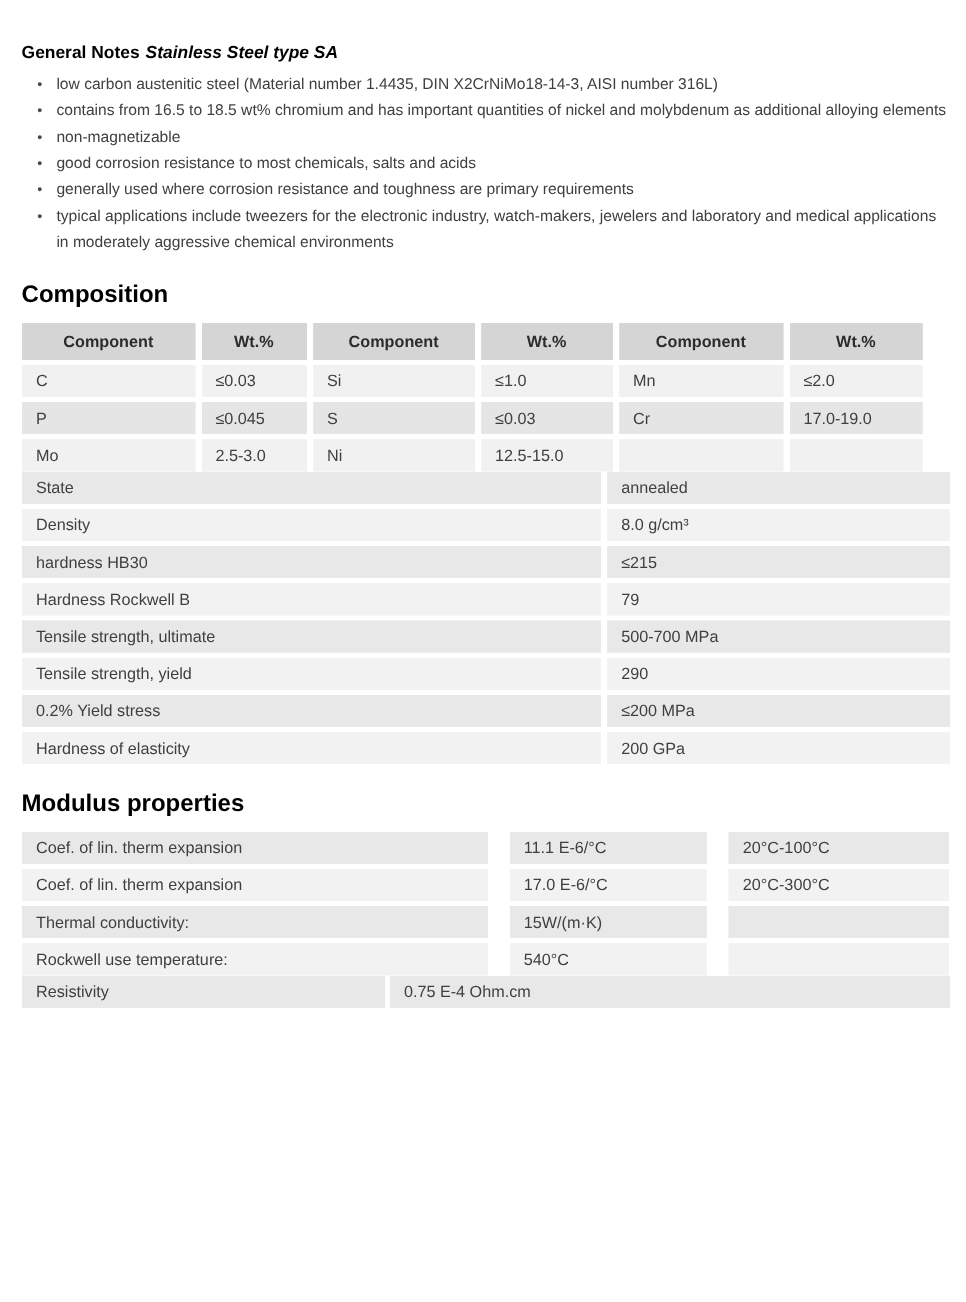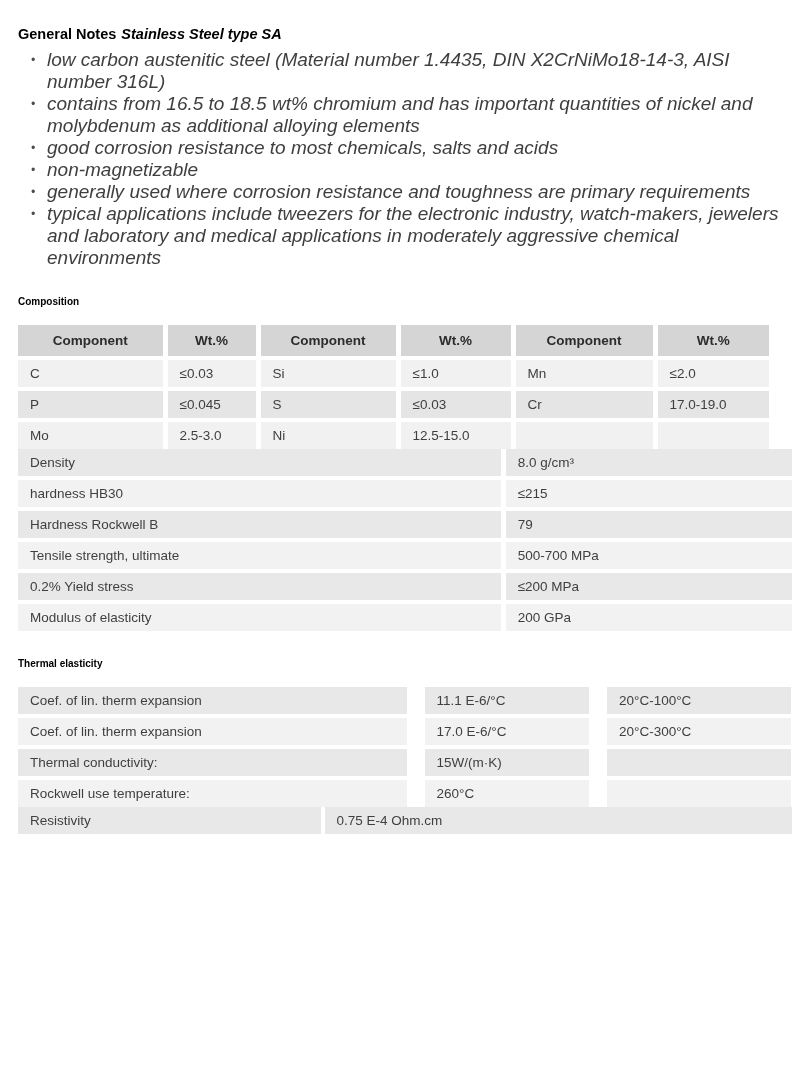--- a/index.html
+++ b/index.html
@@ -8,46 +8,45 @@
     background: #ffffff;
   }
   body {
     width: 805px;
     min-height: 1085px;
     font-family: "Liberation Sans", sans-serif;
     color: #3f3f3f;
     box-sizing: border-box;
   }
   .page {
-    padding: 26px 14px 27px 18px;
+    padding: 36px 14px 27px 18px;
   }
   h1 {
     margin: 0;
     font-size: 14.5px;
     line-height: 17px;
     color: #000000;
     font-weight: bold;
   }
   h1 .title-italic {
     font-style: italic;
     margin-left: 5px;
   }
   h2 {
     margin: 25px 0 15px 0;
-    font-size: 10px;
+    font-size: 20px;
     line-height: 16px;
     color: #000000;
     font-weight: bold;
   }
   ul.notes {
     list-style: none;
     margin: 6px 0 0 0;
     padding: 0;
-    font-size: 19px;
-    font-style: italic;
+    font-size: 13px;
   }
   ul.notes li {
     position: relative;
     padding-left: 29px;
     line-height: 22px;
     color: #3f3f3f;
   }
   ul.notes li::before {
     content: "\2022";
     position: absolute;
@@ -104,22 +103,22 @@
 
 <div class="page">
 
   <h1>
     <span>General Notes</span><span class="title-italic">Stainless Steel type SA</span>
   </h1>
 
   <ul class="notes">
       <li>low carbon austenitic steel (Material number 1.4435, DIN X2CrNiMo18-14-3, AISI number 316L)</li>
       <li>contains from 16.5 to 18.5 wt% chromium and has important quantities of nickel and molybdenum as additional alloying elements</li>
+      <li>non-magnetizable</li>
       <li>good corrosion resistance to most chemicals, salts and acids</li>
-      <li>non-magnetizable</li>
       <li>generally used where corrosion resistance and toughness are primary requirements</li>
       <li>typical applications include tweezers for the electronic industry, watch-makers, jewelers and laboratory and medical applications in moderately aggressive chemical environments</li>
     </ul>
 
   <h2>Composition</h2>
   <table class="tbl comp has-head">
     <colgroup>
       <col style="width:147px">
         <col style="width:93px">
       <col style="width:140px">
@@ -165,47 +164,55 @@
       </tbody>
     </table>
 
   <table class="tbl mech dark-first">
     <colgroup>
       <col style="width:482px">
         <col style="width:287px">
     </colgroup>
   <tbody>
         <tr>
+          <td>State</td>
+          <td>annealed</td>
+        </tr>
+        <tr>
           <td>Density</td>
           <td>8.0 g/cm³</td>
         </tr>
         <tr>
           <td>hardness HB30</td>
           <td>≤215</td>
         </tr>
         <tr>
           <td>Hardness Rockwell B</td>
           <td>79</td>
         </tr>
         <tr>
           <td>Tensile strength, ultimate</td>
           <td>500-700 MPa</td>
         </tr>
         <tr>
+          <td>Tensile strength, yield</td>
+          <td>290</td>
+        </tr>
+        <tr>
           <td>0.2% Yield stress</td>
           <td>≤200 MPa</td>
         </tr>
         <tr>
-          <td>Modulus of elasticity</td>
+          <td>Hardness of elasticity</td>
           <td>200 GPa</td>
         </tr>
       </tbody>
     </table>
 
-  <h2>Thermal elasticity</h2>
+  <h2>Modulus properties</h2>
   <table class="tbl therm dark-first">
     <colgroup>
       <col style="width:379px">
         <col style="width:174px">
         <col style="width:184px">
     </colgroup>
   <tbody>
         <tr>
           <td>Coef. of lin. therm expansion</td>
           <td>11.1 E-6/°C</td>
@@ -216,21 +223,21 @@
           <td>17.0 E-6/°C</td>
           <td>20°C-300°C</td>
         </tr>
         <tr>
           <td>Thermal conductivity:</td>
           <td>15W/(m·K)</td>
           <td></td>
         </tr>
         <tr>
           <td>Rockwell use temperature:</td>
-          <td>260°C</td>
+          <td>540°C</td>
           <td></td>
         </tr>
       </tbody>
     </table>
 
   <table class="tbl elec dark-first">
     <colgroup>
       <col style="width:303px">
         <col style="width:467px">
     </colgroup>

